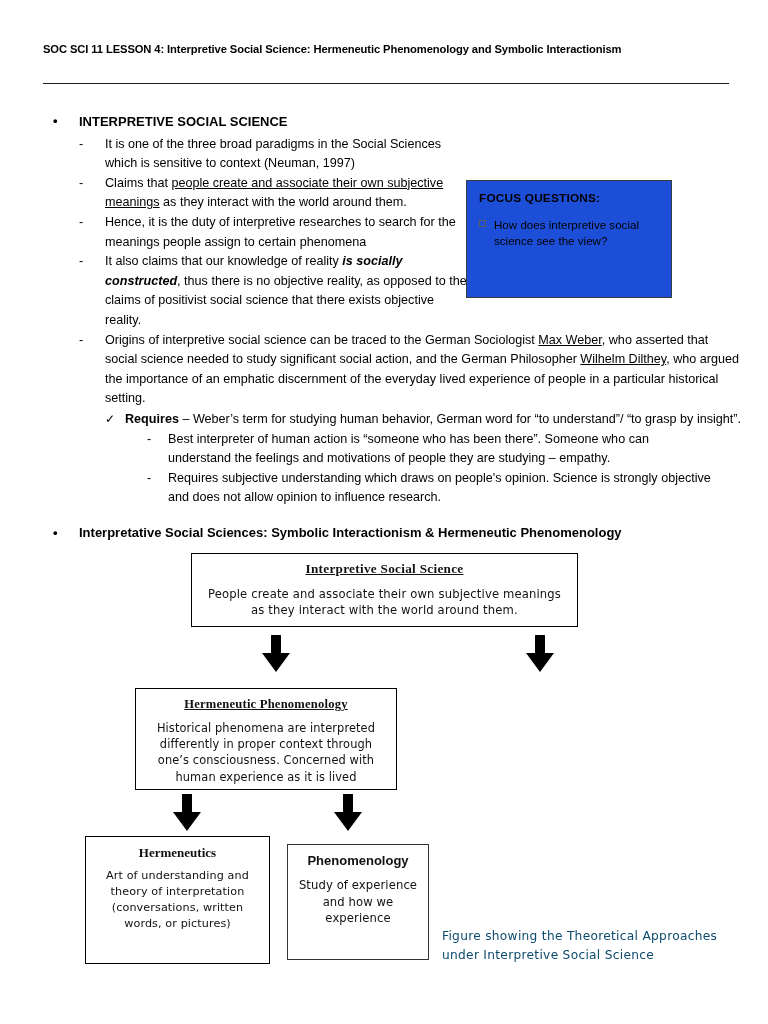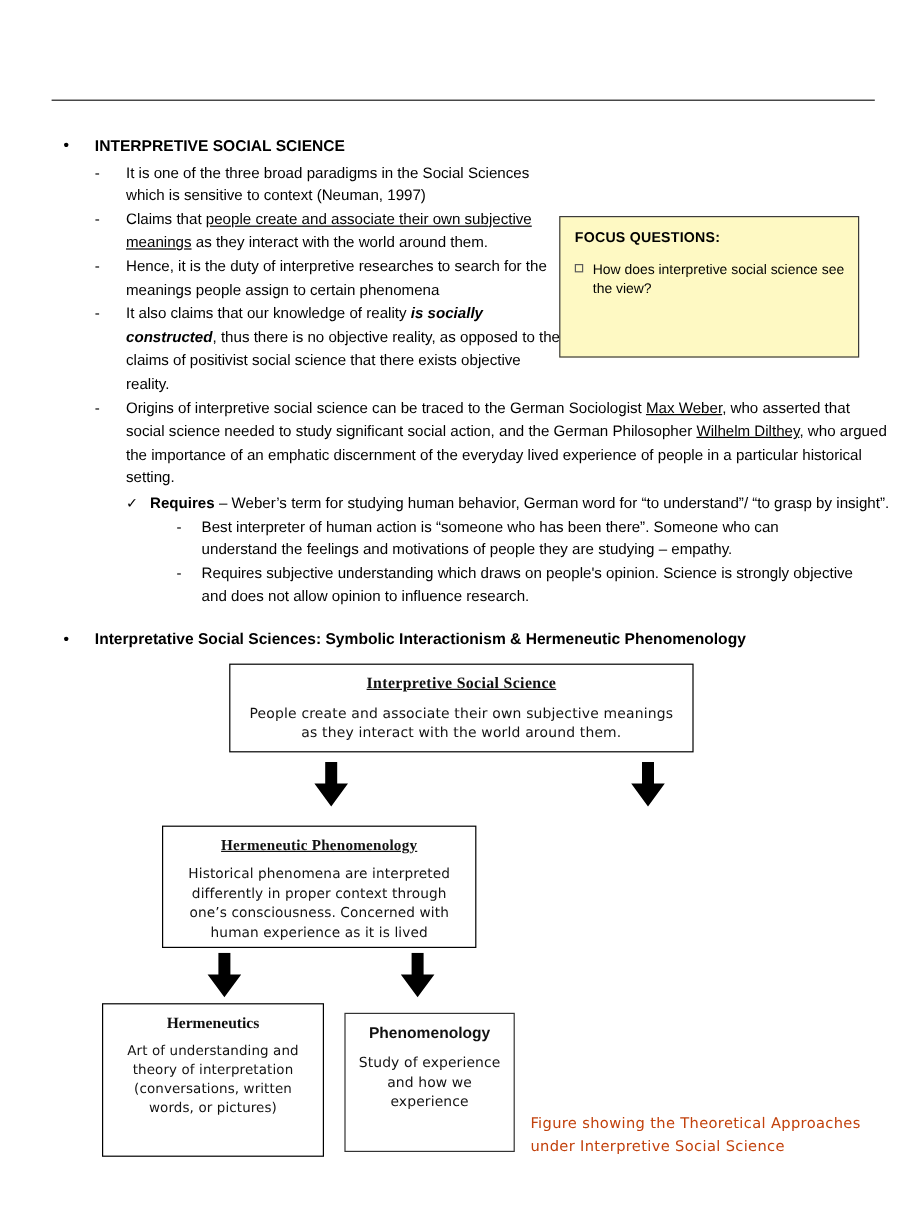--- a/index.html
+++ b/index.html
@@ -115,23 +115,23 @@
   .w-narrow  { display: block; max-width: 366px; }
   .w-wide    { display: block; max-width: 645px; }
   .w-sub     { display: block; max-width: 545px; }
   .w-check   { display: block; max-width: 620px; }
 
   
   .focus-box {
     position: absolute;
     left: 466px;
     top: 180px;
-    width: 250px;
+    width: 206px;
     height: 118px;
-    background: #fef9c3;
+    background: #1d4ed8;
     border: 1.3px solid #3b3b3b;
     box-sizing: border-box;
     padding: 9px 10px 8px 12px;
     font-size: 11.6px;
     line-height: 16.5px;
   }
   .focus-title {
     font-weight: bold;
     font-size: 11.8px;
     letter-spacing: 0.2px;
@@ -248,28 +248,29 @@
   
   .caption {
     position: absolute;
     left: 442px;
     top: 927px;
     width: 300px;
     font-family: "DejaVu Sans", sans-serif;
     font-size: 12.2px;
     line-height: 19px;
     letter-spacing: 0.3px;
-    color: #c2410c;
+    color: #0c4a6e;
   }
 </style>
 </head>
 <body>
 
 <div class="page">
 
+  <div class="doc-header">SOC SCI 11 LESSON 4: Interpretive Social Science: Hermeneutic Phenomenology and Symbolic Interactionism</div>
   <div class="header-rule"></div>
 
   <div class="outline">
 
     <div class="lvl1">
       <span class="marker">•</span>
       <span>INTERPRETIVE SOCIAL SCIENCE</span>
     </div>
 
     <div class="lvl2">

